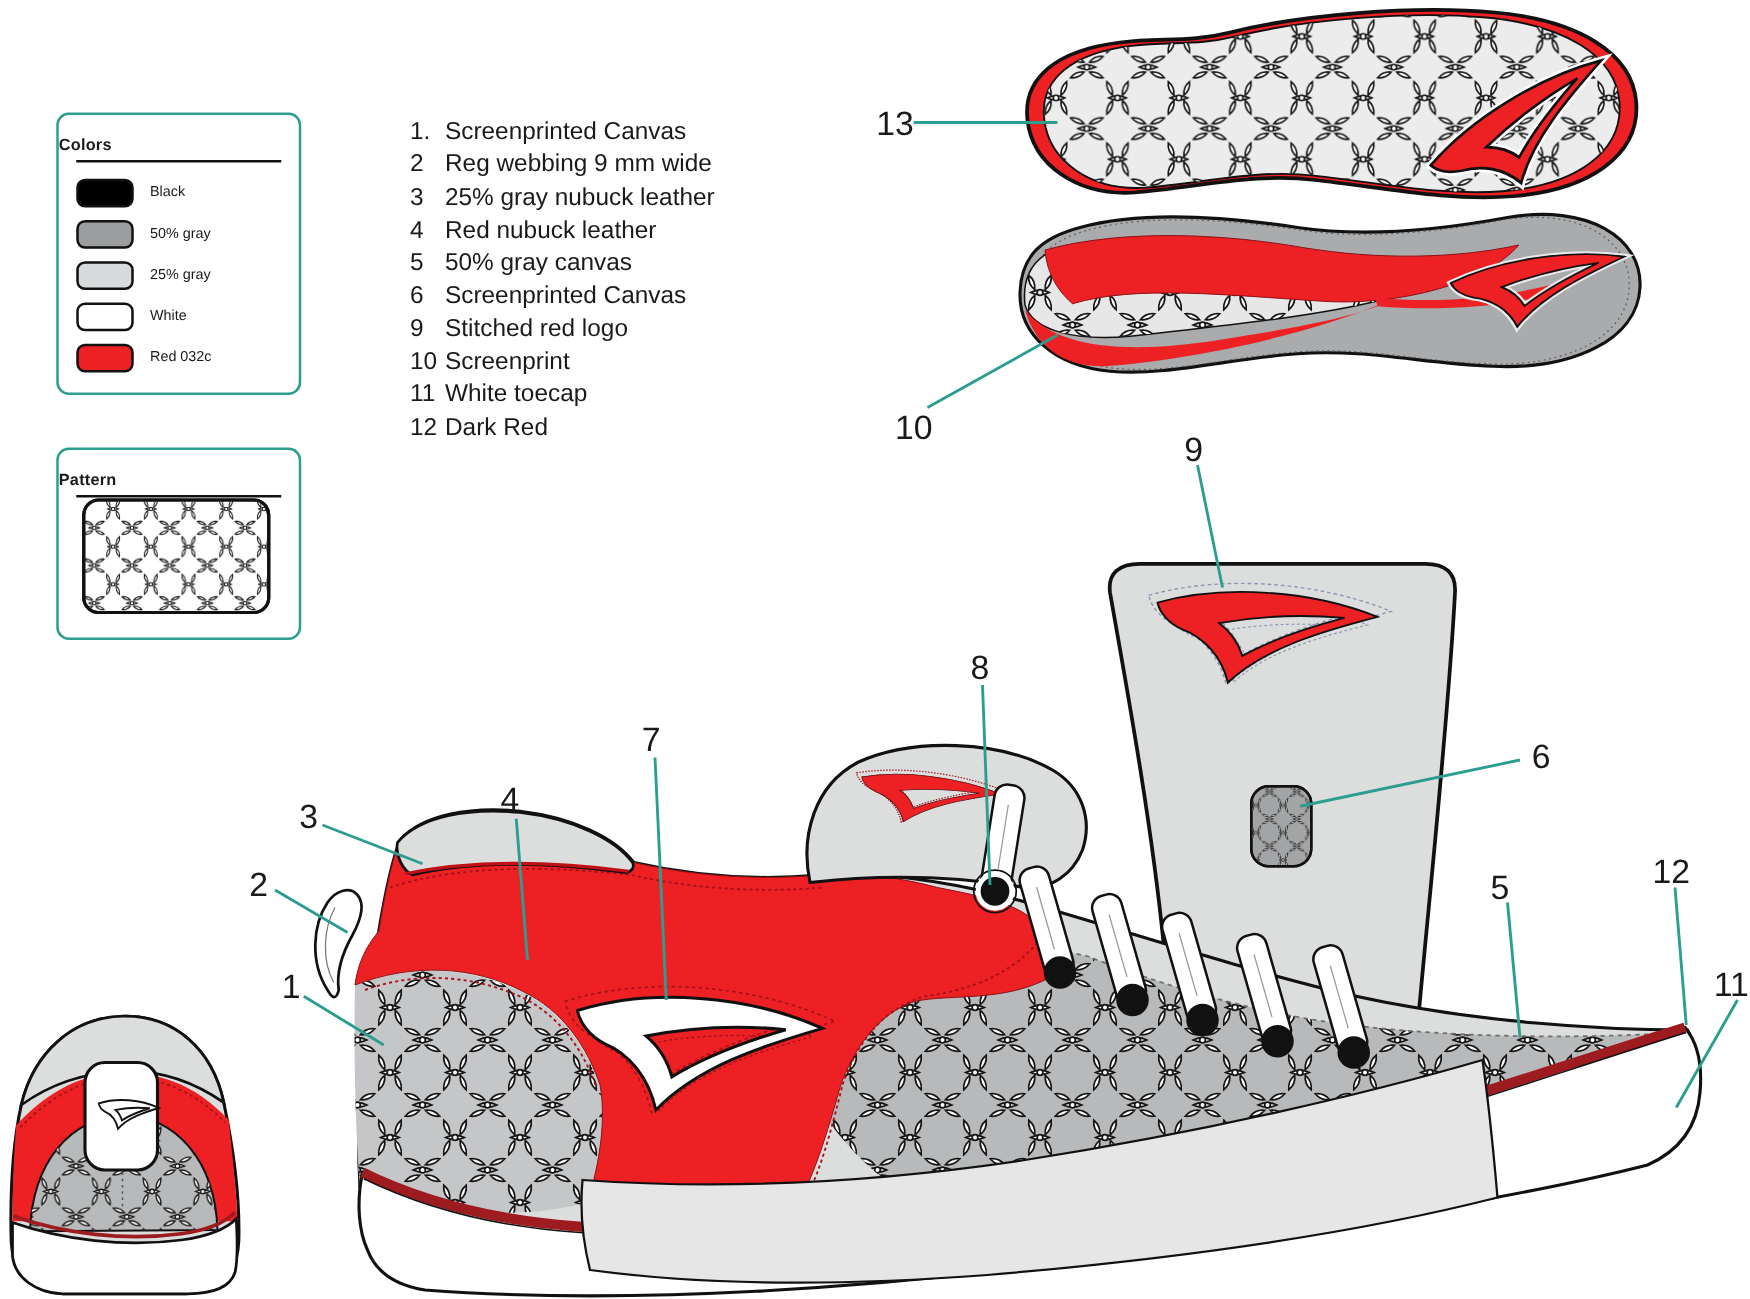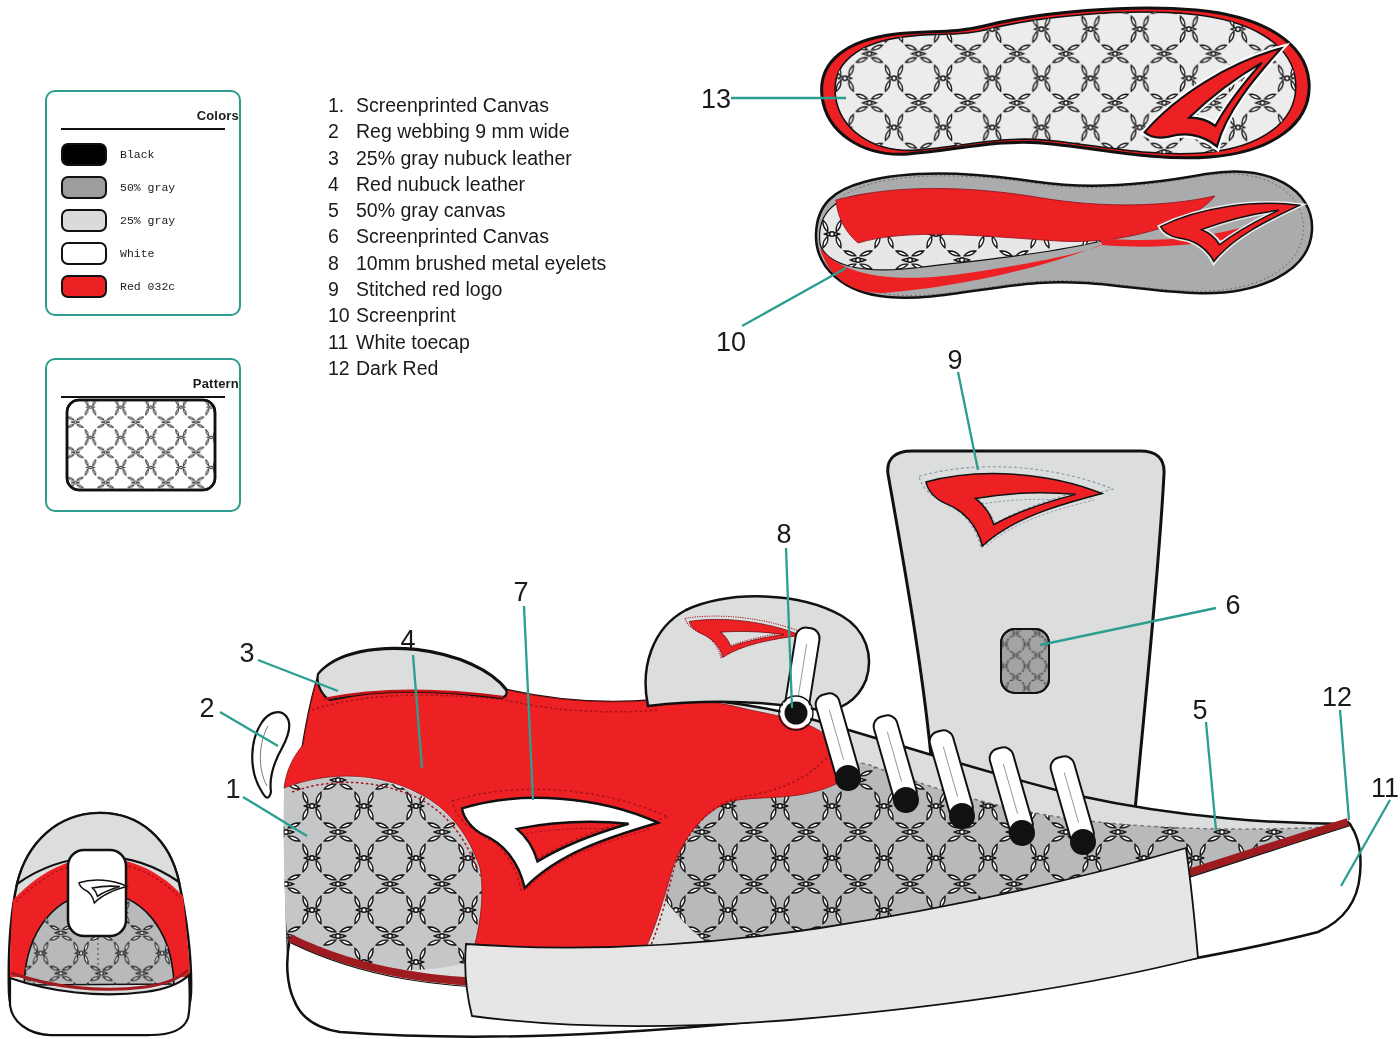--- a/index.html
+++ b/index.html
@@ -2,23 +2,23 @@
 <html><head>
 <meta charset="utf-8">
 <style>
   html,body{margin:0;padding:0;background:#fff;}
   .canvas{position:relative;width:1400px;height:1039px;background:#fff;overflow:hidden;
           font-family:"Liberation Sans",sans-serif;color:#1a1a1a;}
   #art{position:absolute;left:0;top:0;z-index:2;pointer-events:none;}
   .panel{position:absolute;z-index:1;background:#fff;border:2px solid #2c9e8f;border-radius:10px;box-sizing:border-box;}
   .colors-panel{left:45px;top:90px;width:196px;height:226px;}
   .pattern-panel{left:45px;top:358px;width:196px;height:154px;}
-  .panel-title{text-align:right;font-weight:bold;font-size:13px;margin-top:16px;letter-spacing:.2px;}
+  .panel-title{text-align:left;font-weight:bold;font-size:13px;margin-top:16px;letter-spacing:.2px;}
   .panel-rule{height:2px;background:#111;margin:5px 14px 0 14px;}
-  .swatch-rows{display:flex;flex-direction:column;gap:9px;margin:12px 0 0 14px;font-family:Liberation Mono, monospace;}
+  .swatch-rows{display:flex;flex-direction:column;gap:9px;margin:12px 0 0 14px;}
   .swatch-row{display:flex;align-items:center;gap:13px;height:24px;}
   .swatch{width:46px;height:23px;border:2px solid #111;border-radius:7px;box-sizing:border-box;flex:0 0 auto;}
   .swatch-label{font-size:11.5px;}
   .parts-list{position:absolute;left:328px;top:92px;z-index:3;font-size:19.5px;line-height:26.3px;}
   .part-row{white-space:nowrap;}
   .part-num{display:inline-block;min-width:28px;}
 </style>
 </head>
 <body>
 
@@ -302,19 +302,18 @@
     <div class="panel-rule"></div>
   </div>
 
   <div class="parts-list">
     <div class="part-row"><span class="part-num">1.</span><span class="part-text">Screenprinted Canvas</span></div>
     <div class="part-row"><span class="part-num">2</span><span class="part-text">Reg webbing 9 mm wide</span></div>
     <div class="part-row"><span class="part-num">3</span><span class="part-text">25% gray nubuck leather</span></div>
     <div class="part-row"><span class="part-num">4</span><span class="part-text">Red nubuck leather</span></div>
     <div class="part-row"><span class="part-num">5</span><span class="part-text">50% gray canvas</span></div>
     <div class="part-row"><span class="part-num">6</span><span class="part-text">Screenprinted Canvas</span></div>
-    <div class="part-row"><span class="part-num">8</span><span class="part-text">10mm brushed metal eyelets</span></div>
     <div class="part-row"><span class="part-num">9</span><span class="part-text">Stitched red logo</span></div>
     <div class="part-row"><span class="part-num">10</span><span class="part-text">Screenprint</span></div>
     <div class="part-row"><span class="part-num">11</span><span class="part-text">White toecap</span></div>
     <div class="part-row"><span class="part-num">12</span><span class="part-text">Dark Red</span></div>
   </div>
 </div>
 
 </body></html>

